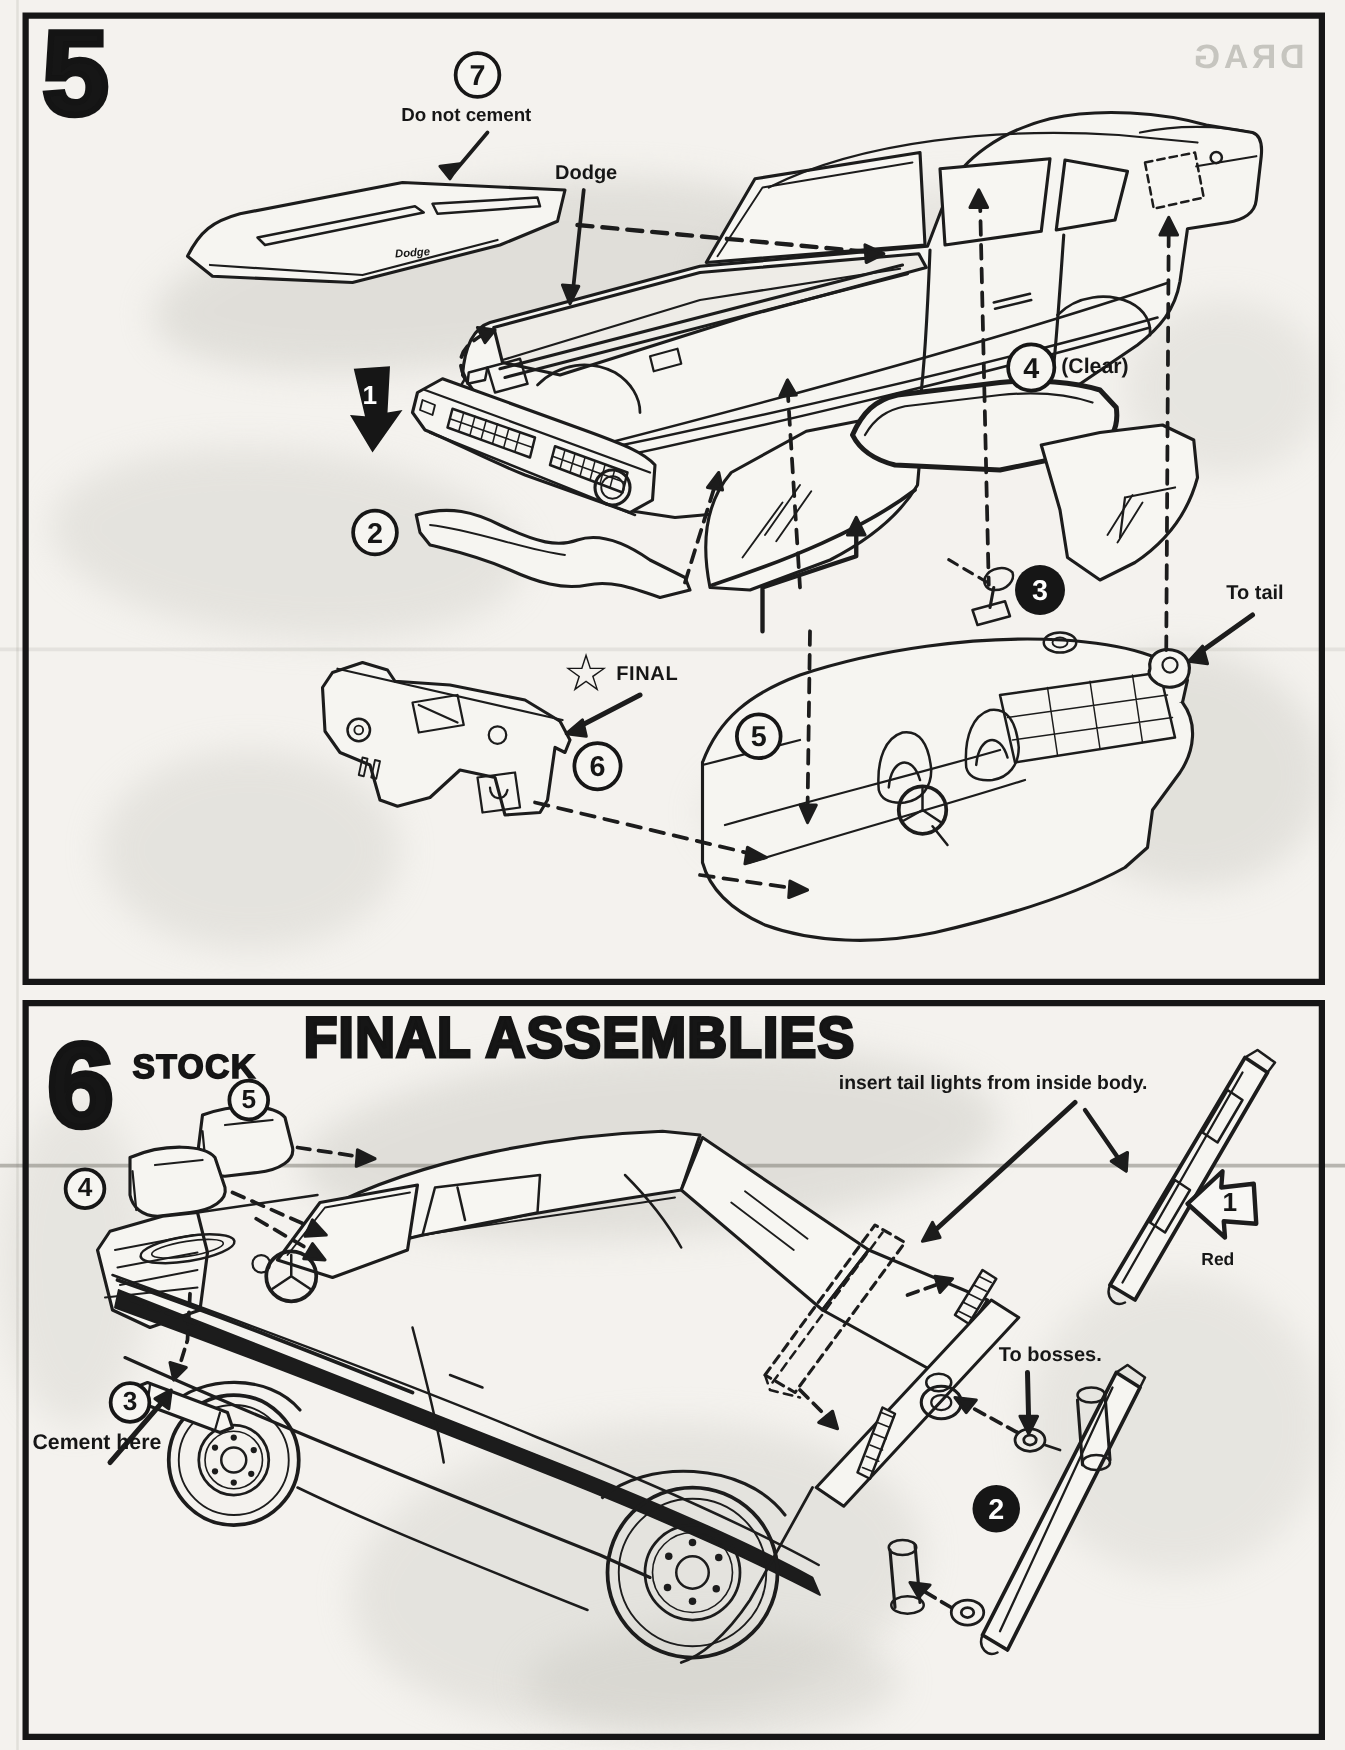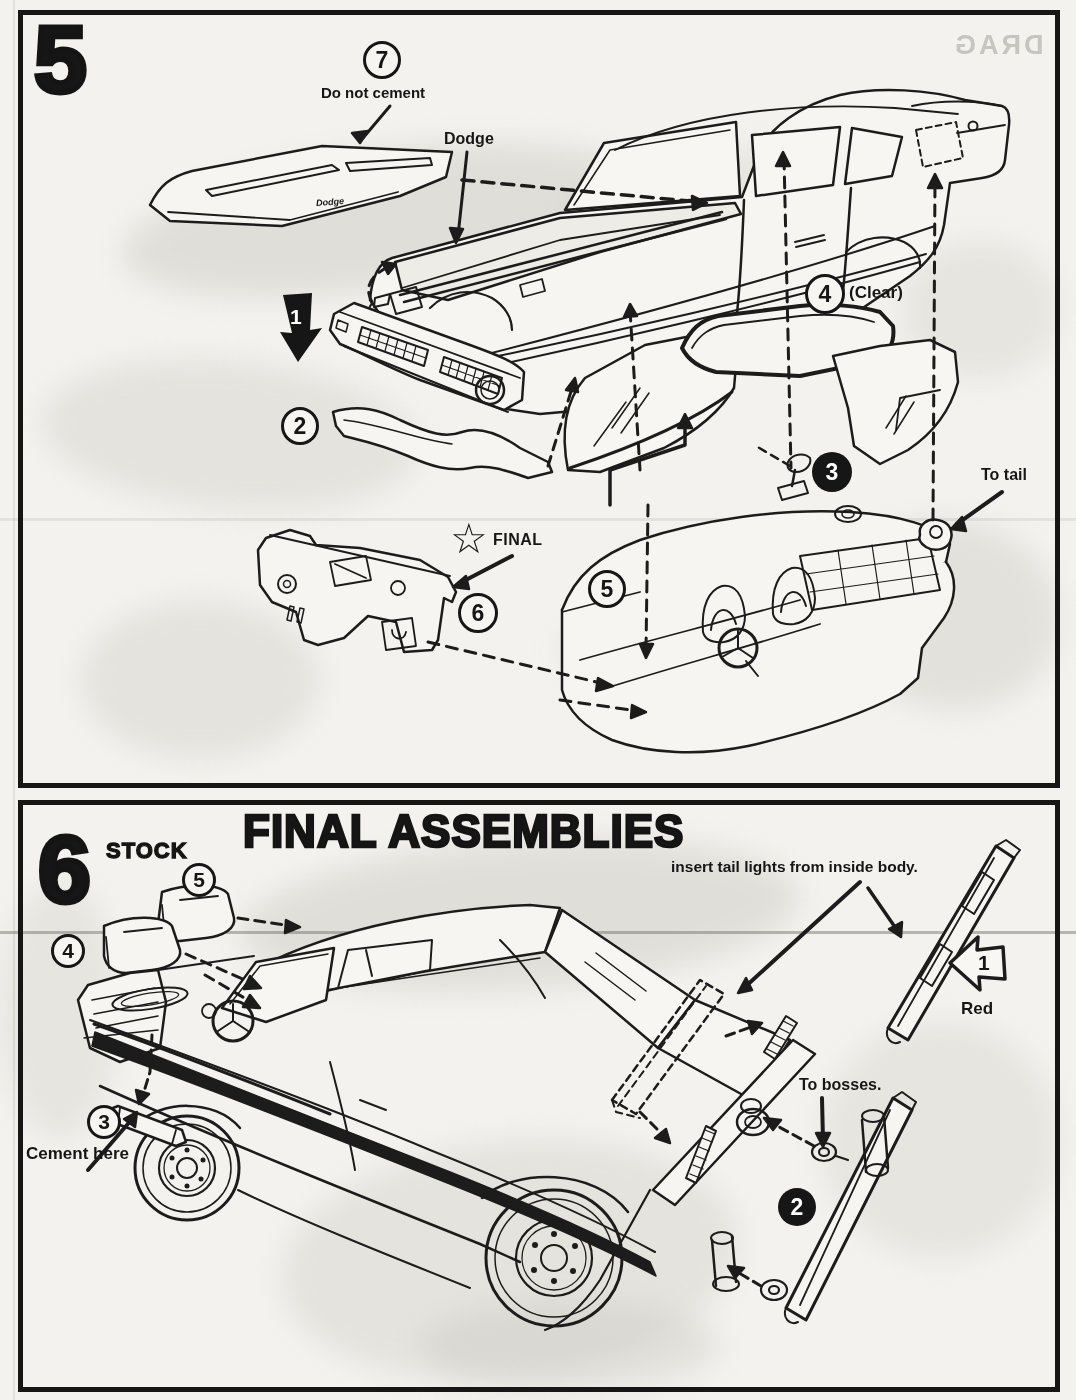--- a/index.html
+++ b/index.html
@@ -15,21 +15,21 @@
   .panel{position:absolute;left:18px;width:1042px;border:5px solid #161616;box-sizing:border-box;z-index:2;background:transparent}
   #art{position:absolute;left:0;top:0;z-index:3}
   .lbl{position:absolute;font-weight:bold;color:#161616;white-space:nowrap;z-index:4}
   .co{position:absolute;width:38px;height:38px;border:3.5px solid #161616;border-radius:50%;
       background:#f6f5f1;display:flex;align-items:center;justify-content:center;
       font-weight:bold;font-size:23px;color:#161616;z-index:4;box-sizing:border-box}
   .co-sm{width:34px;height:34px;font-size:21px}
   .cf{background:#161616;color:#ffffff;border:none}
   .bignum{font-size:95px;line-height:.92;-webkit-text-stroke:5px #141414;letter-spacing:-2px}
   .title{font-size:44px;-webkit-text-stroke:2.5px #141414;letter-spacing:1px;transform:scaleY(1.04)}
-  .variant{font-size:22px;-webkit-text-stroke:1.3px #141414;letter-spacing:1px}
+  .variant{font-size:27px;-webkit-text-stroke:1.3px #141414;letter-spacing:1px}
   .badge-num{position:absolute;font-weight:bold;font-size:21px;z-index:5}
   .star{position:absolute;font-size:42px;line-height:1;color:#161616;z-index:4;font-weight:normal}
   .script{font-style:italic;font-size:9px;font-weight:bold;transform:rotate(-4deg)}
 </style>
 </head>
 <body>
 
 <div class="smudge" style="left:120px;top:150px;width:520px;height:140px;opacity:.45;transform:rotate(-8deg)"></div>
 <div class="smudge" style="left:40px;top:360px;width:380px;height:150px;opacity:.35;transform:rotate(5deg)"></div>
 <div class="smudge" style="left:560px;top:150px;width:360px;height:110px;opacity:.3;transform:rotate(-5deg)"></div>
@@ -326,17 +326,17 @@
 <div class="co" style="left:458px;top:593px;width:40px;height:40px">6</div>
 <div class="co" style="left:588px;top:570px">5</div>
 
 <div class="lbl bignum" style="left:38px;top:826px">6</div>
 <div class="lbl variant" style="left:106px;top:838px">STOCK</div>
 <div class="lbl title" style="left:243px;top:806px">FINAL ASSEMBLIES</div>
 <div class="co co-sm" style="left:182px;top:863px">5</div>
 <div class="co co-sm" style="left:51px;top:934px">4</div>
 <div class="lbl" style="left:671px;top:858px;font-size:15.5px">insert tail lights from inside body.</div>
 <div class="badge-num" style="left:978px;top:951px;color:#161616">1</div>
-<div class="lbl" style="left:961px;top:999px;font-size:17px">Red</div>
+<div class="lbl" style="left:961px;top:999px;font-size:14px">Red</div>
 <div class="lbl" style="left:799px;top:1076px;font-size:16px">To bosses.</div>
 <div class="co cf" style="left:778px;top:1188px">2</div>
 <div class="co co-sm" style="left:87px;top:1105px">3</div>
 <div class="lbl" style="left:26px;top:1144px;font-size:17px">Cement here</div>
 
 </body></html>

